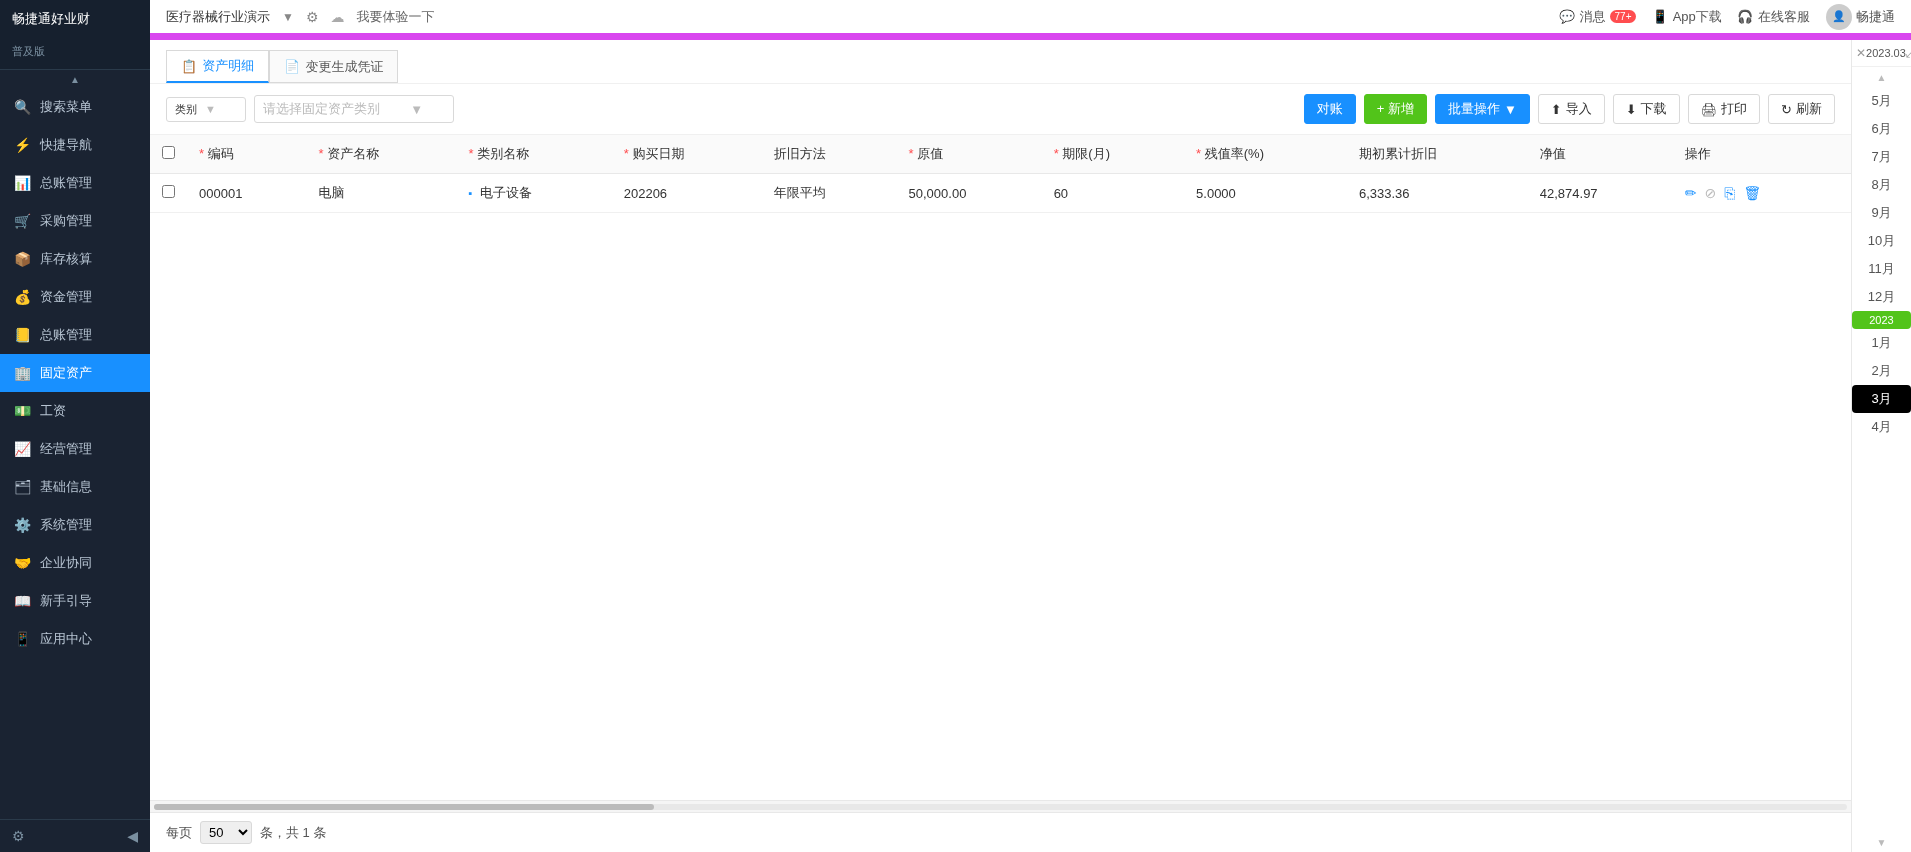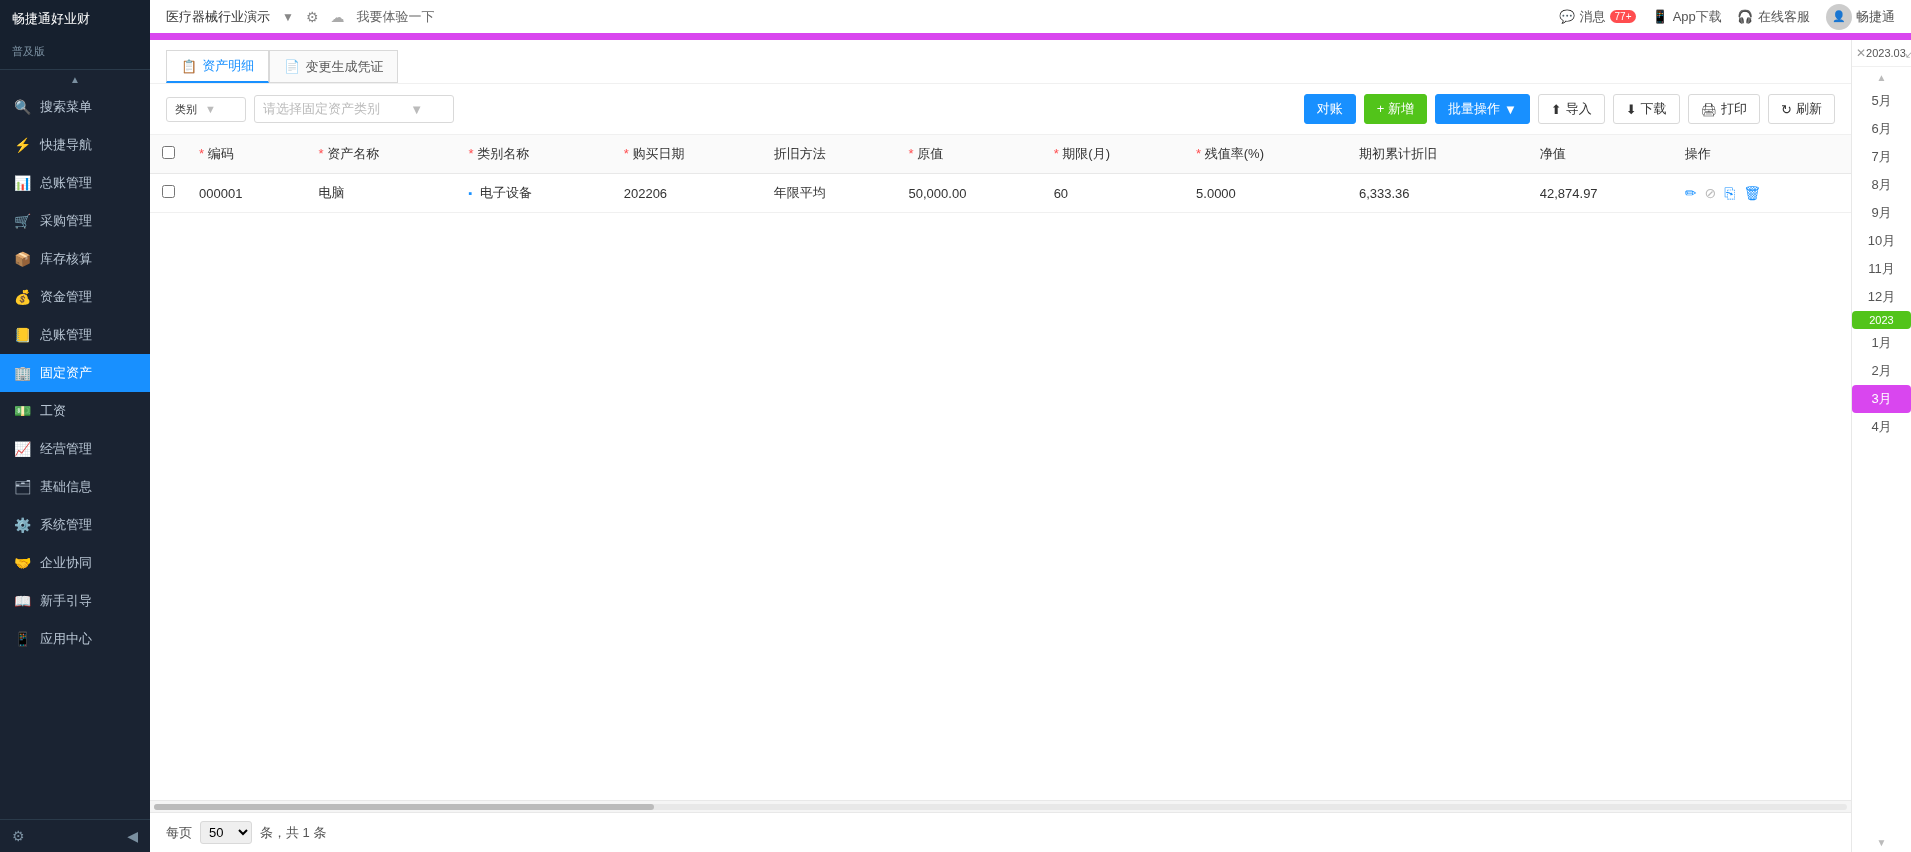--- a/index.html
+++ b/index.html
@@ -72,21 +72,21 @@
     .pagination { padding: 8px 16px; border-top: 1px solid #e8e8e8; display: flex; align-items: center; gap: 8px; background: #fff; font-size: 13px; color: #555; flex-shrink: 0; }
     .pagination select { padding: 2px 4px; border: 1px solid #d9d9d9; border-radius: 3px; font-size: 13px; }
 
     
     .right-panel { width: 60px; background: #fff; border-left: 1px solid #e8e8e8; display: flex; flex-direction: column; overflow: hidden; flex-shrink: 0; }
     .right-panel-header { padding: 6px 4px; text-align: center; font-size: 12px; color: #555; border-bottom: 1px solid #f0f0f0; display: flex; align-items: center; justify-content: space-between; }
     .right-panel-close { cursor: pointer; color: #999; font-size: 12px; }
     .right-panel-expand { cursor: pointer; color: #999; font-size: 12px; }
     .date-section { flex: 1; overflow-y: auto; }
     .date-month { padding: 5px 8px; text-align: center; font-size: 13px; color: #555; cursor: pointer; }
-    .date-month.active { background: #d946ef; color: #fff; border-radius: 4px; }
+    .date-month.active { background: #000000; color: #fff; border-radius: 4px; }
     .date-month.year-label { background: #52c41a; color: #fff; border-radius: 4px; font-size: 11px; padding: 3px 4px; }
     .right-panel-scroll-up, .right-panel-scroll-down { height: 20px; display: flex; align-items: center; justify-content: center; cursor: pointer; color: #bbb; font-size: 10px; }
 
     .scrollbar-container { height: 12px; background: #f5f5f5; border-top: 1px solid #e8e8e8; display: flex; align-items: center; padding: 0 4px; }
     .scrollbar-track { flex: 1; height: 6px; background: #e8e8e8; border-radius: 3px; position: relative; }
     .scrollbar-thumb { width: 500px; height: 6px; background: #bbb; border-radius: 3px; position: absolute; left: 0; }
   </style>
 </head>
 <body>
 

